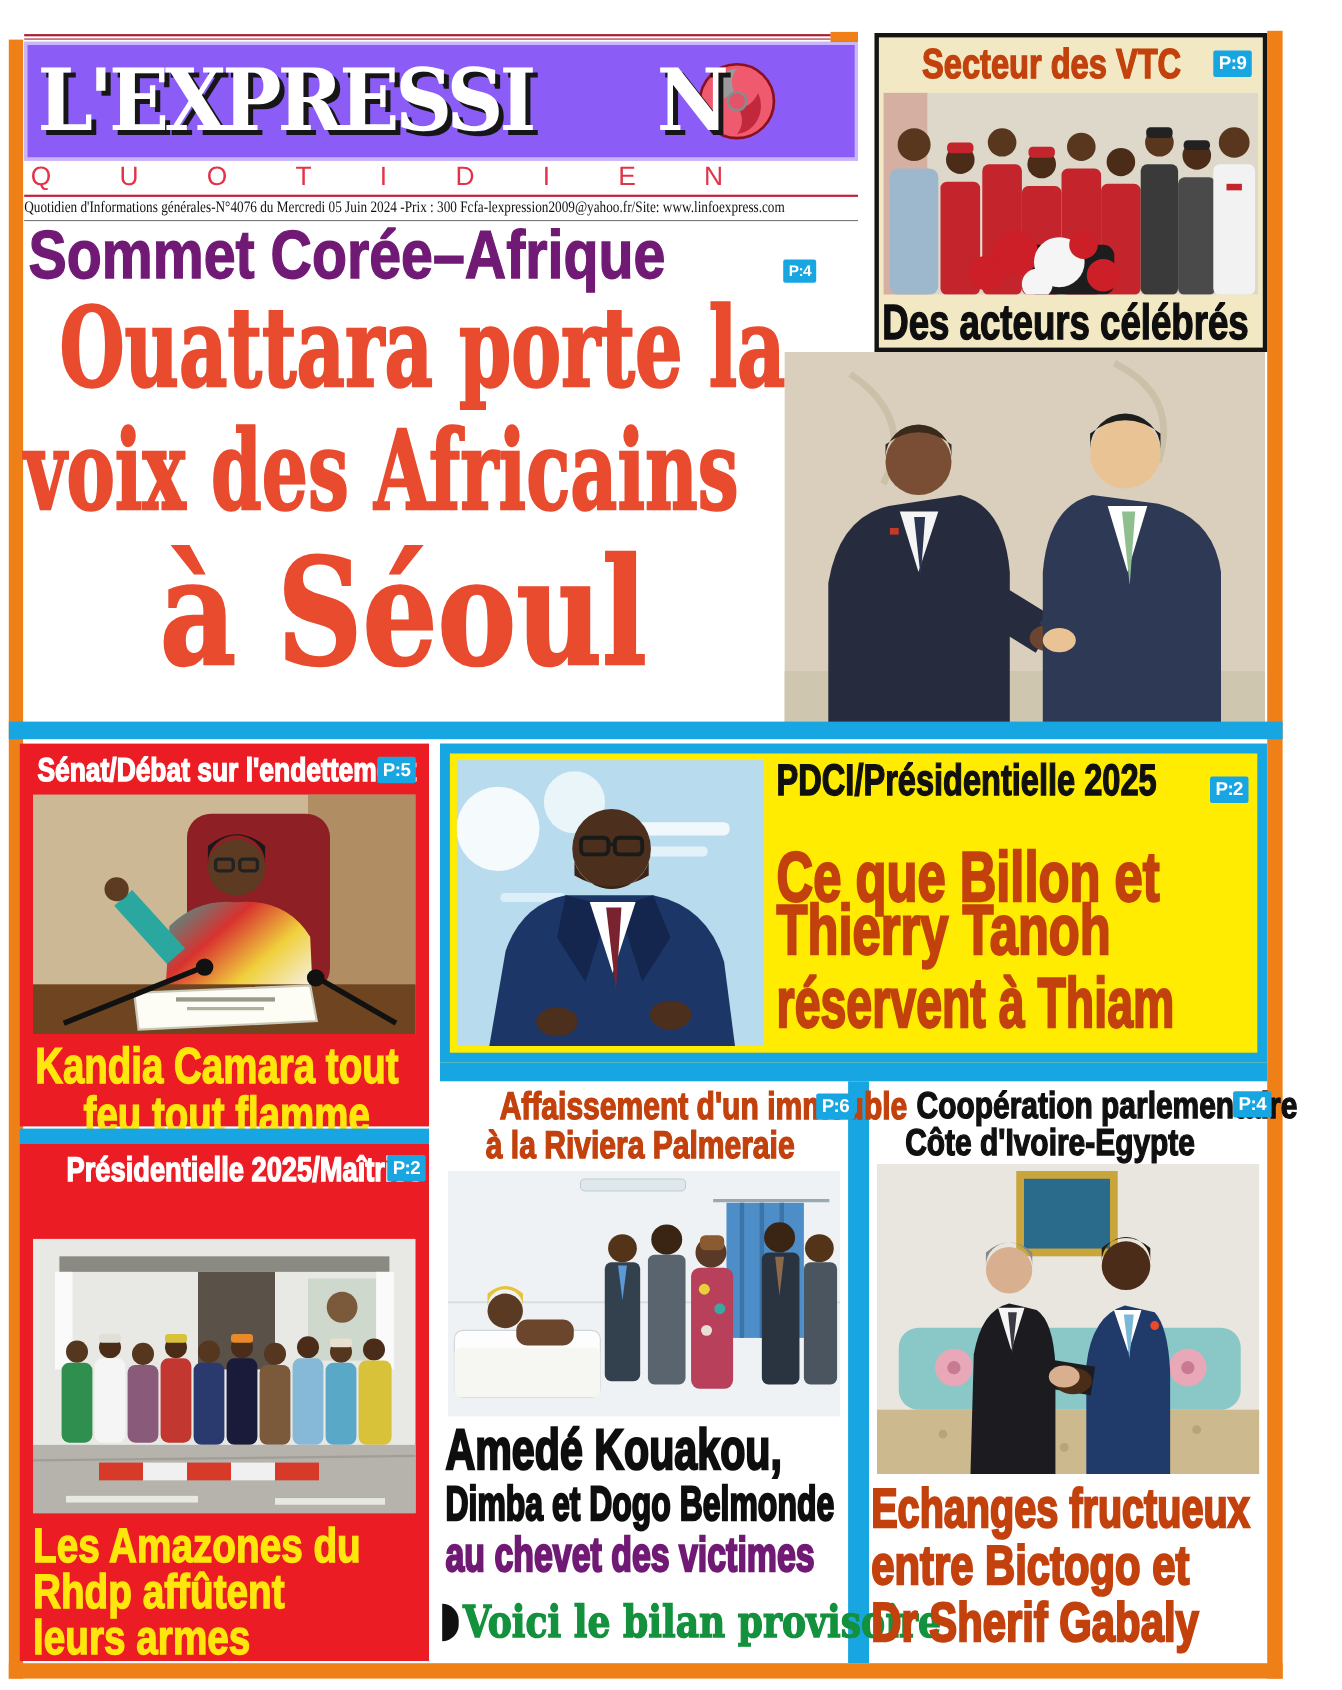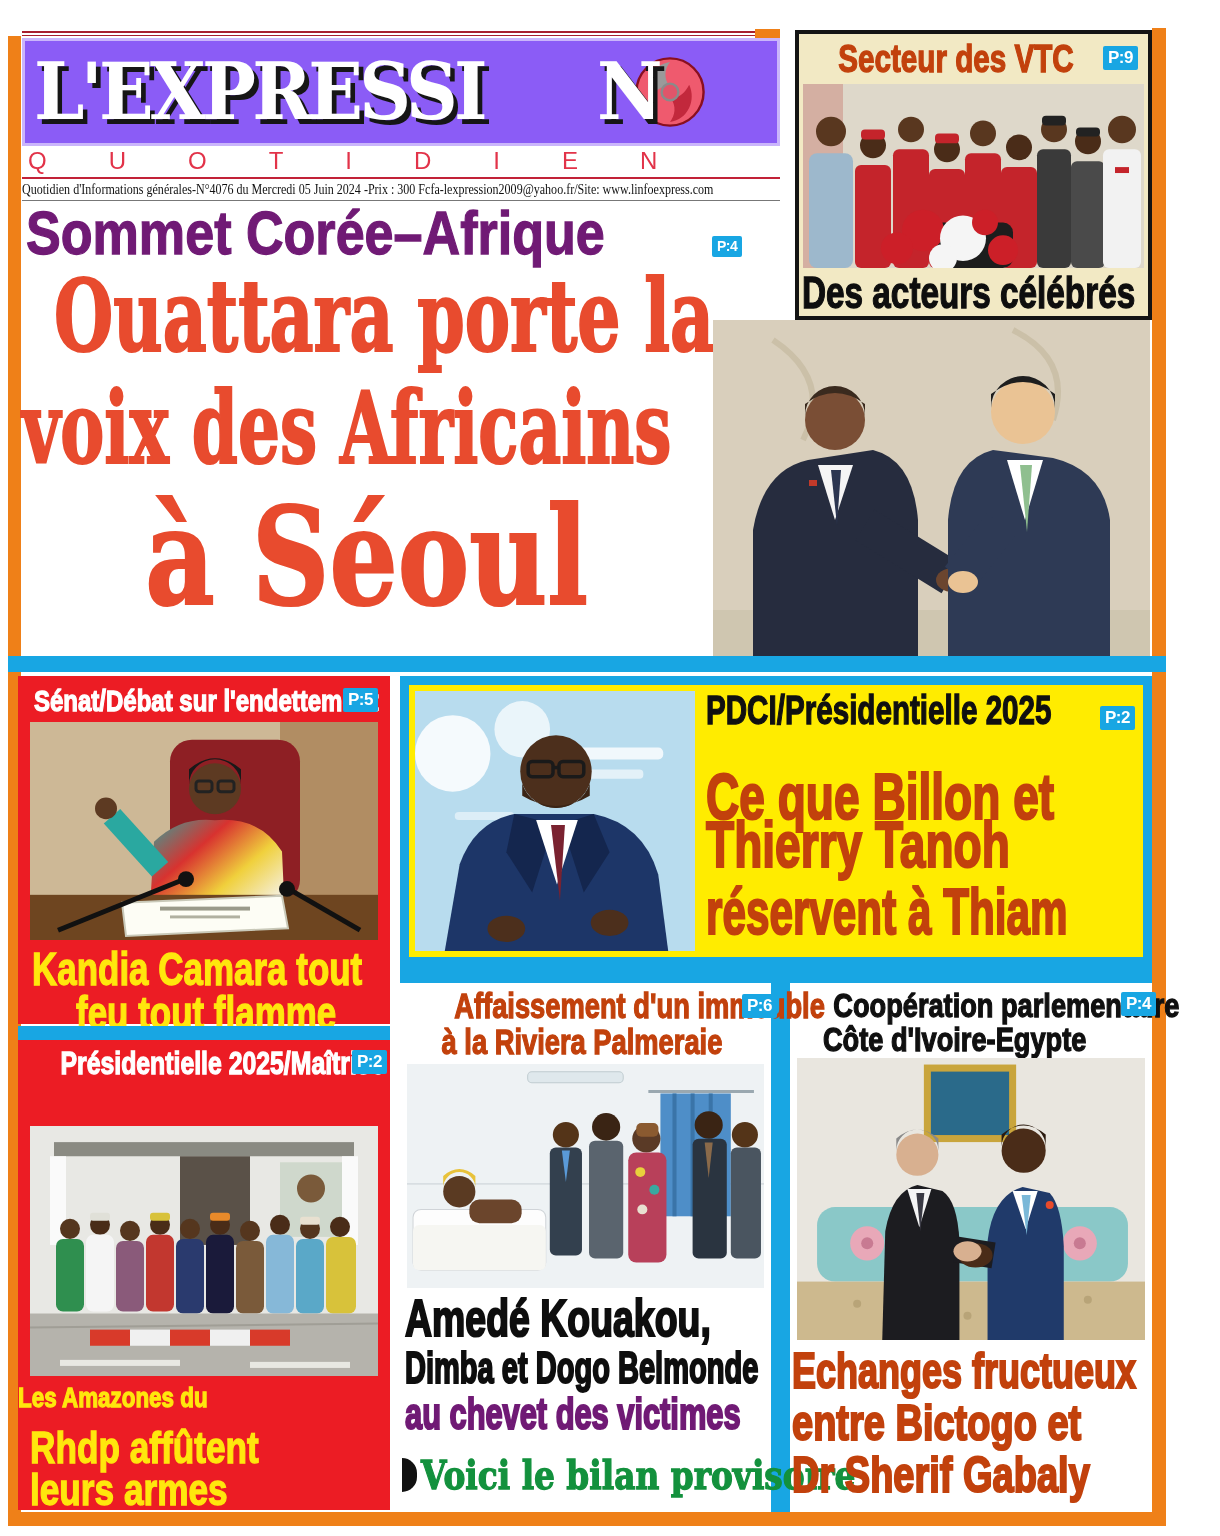--- a/index.html
+++ b/index.html
@@ -244,21 +244,21 @@
         <rect x="60" y="202" width="40" height="16" fill="#d83a2a"></rect>
           <rect x="100" y="202" width="40" height="16" fill="#f0f0f0"></rect>
         <rect x="140" y="202" width="40" height="16" fill="#d83a2a"></rect>
           <rect x="180" y="202" width="40" height="16" fill="#f0f0f0"></rect>
         <rect x="220" y="202" width="40" height="16" fill="#d83a2a"></rect>
       </g>
       <rect x="30" y="232" width="120" height="6" fill="#e8e8e2"></rect>
         <rect x="220" y="234" width="100" height="6" fill="#e8e8e2"></rect>
     </svg>
   </div>
-  <div class="abs hl yellowtx fat" style="left:18px;top:1384px;font-size:28px;">
+  <div class="abs hl yellowtx fat" style="left:30px;top:1384px;font-size:44px;">
     <span class="cx" style="--sx:.8;">Les Amazones du</span>
   </div>
   <div class="abs hl yellowtx fat" style="left:30px;top:1426px;font-size:44px;">
     <span class="cx" style="--sx:.8;">Rhdp affûtent</span>
   </div>
   <div class="abs hl yellowtx fat" style="left:30px;top:1468px;font-size:44px;">
     <span class="cx" style="--sx:.8;">leurs armes</span>
   </div>
 
   <div class="abs" style="left:400px;top:676px;width:752px;height:290px;background:#ffec00;border:9px solid #18a6e3;box-sizing:border-box;"></div>

